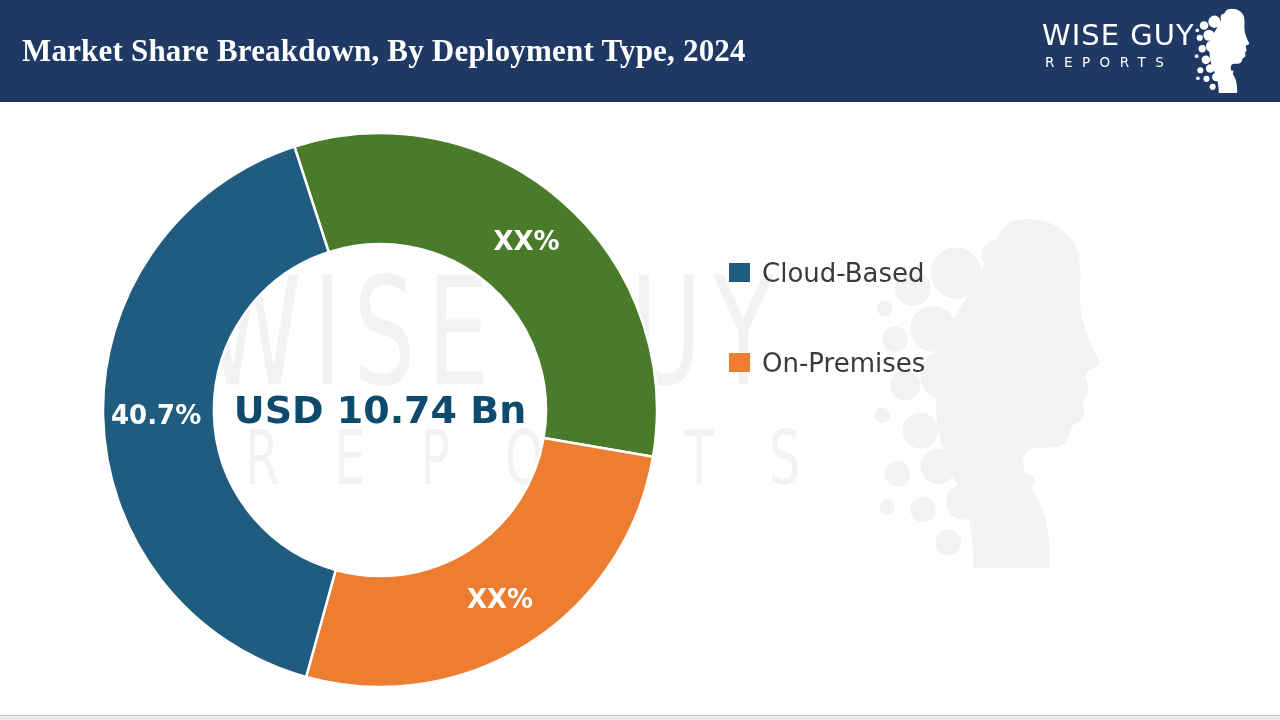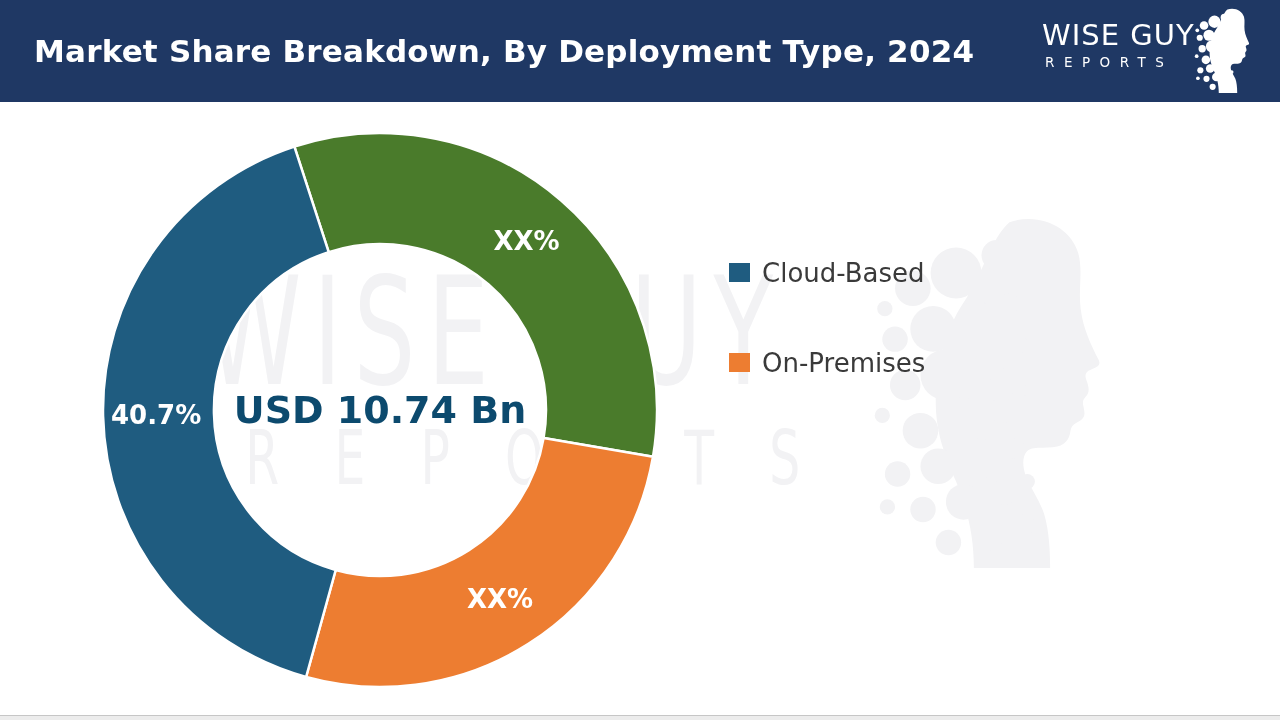--- a/index.html
+++ b/index.html
@@ -9,22 +9,23 @@
     background:#ffffff;
     font-family:"DejaVu Sans","Liberation Sans",sans-serif;
   }
   
   .header{
     position:absolute;left:0;top:0;width:1280px;height:102px;
     background:#1F3864;display:flex;align-items:center;box-sizing:border-box;
     padding-left:22px;z-index:5;
   }
   .title{
-    margin:12px;font-size:31px;font-weight:bold;color:#ffffff;letter-spacing:.2px;
+    margin:0;font-size:31px;font-weight:bold;color:#ffffff;letter-spacing:.2px;
     white-space:nowrap;
+    font-family:Liberation Serif, serif;
   }
   .logo{position:absolute;left:1042px;top:20px;width:232px;height:80px;color:#ffffff;}
   .logo-word{font-size:29px;letter-spacing:1px;line-height:1.1;font-weight:400;}
   .logo-sub{font-size:13.5px;letter-spacing:9.5px;margin-top:2px;margin-left:3px;font-weight:400;}
   .logo-face{position:absolute;left:152px;top:-13px;width:68px;height:86px;color:#ffffff;}
   
   .watermark{
     position:absolute;left:205px;top:256px;z-index:0;color:#F2F2F4;
     transform:scaleX(0.65);transform-origin:left top;font-weight:400;user-select:none;
   }

